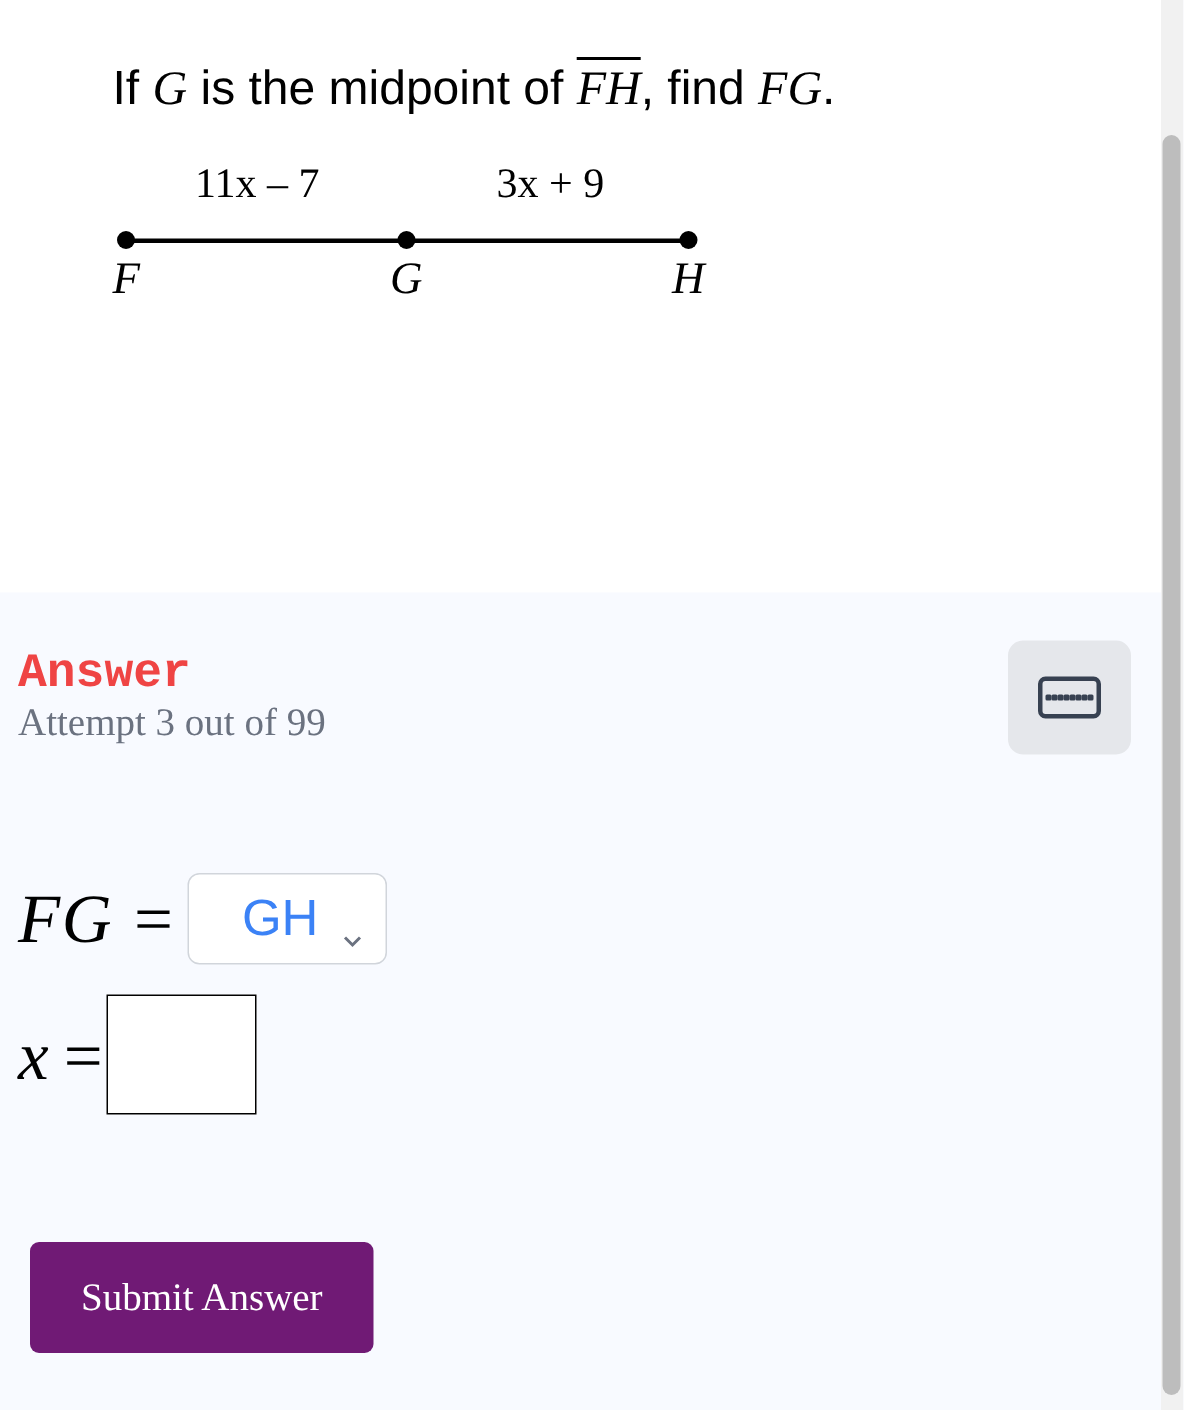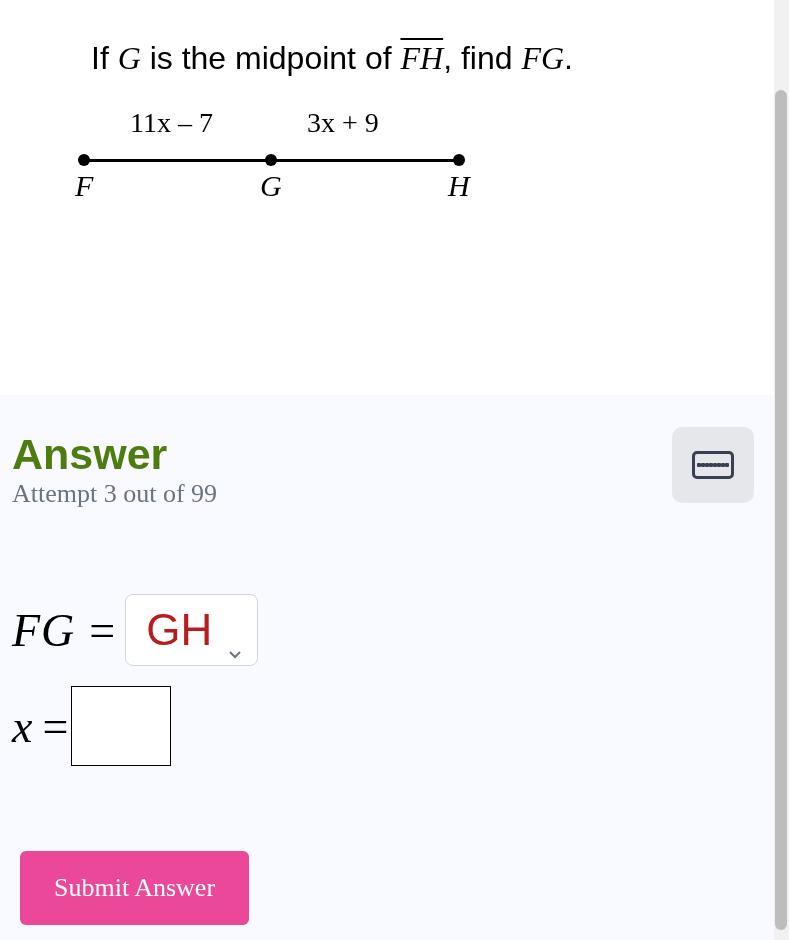--- a/index.html
+++ b/index.html
@@ -31,41 +31,40 @@
   .question-area {
     padding: 40px 20px 0 75px;
     background: #fff;
     height: 395px;
   }
   .question-text {
     font-size: 32px;
     font-family: -apple-system, Helvetica, Arial, sans-serif;
     font-weight: 400;
     color: #000;
-    margin-left: 16px;
   }
   .mi { font-family: 'Times New Roman', serif; font-style: italic; }
   .overline {
     text-decoration: overline;
     text-decoration-thickness: 1.5px;
   }
   .diagram {
     position: relative;
     margin-top: 30px;
     width: 500px;
     height: 120px;
   }
   .seg-label {
     position: absolute;
     font-family: 'Times New Roman', serif;
     font-size: 28px;
     top: 0;
   }
   .seg1 { left: 55px; text-align: right; }
-  .seg2 { left: 232px; }
+  .seg2 { left: 256px; }
   .line {
     position: absolute;
     top: 52px;
     left: 7px;
     width: 378px;
     height: 3px;
     background: #000;
   }
   .dot {
     position: absolute;
@@ -89,24 +88,24 @@
   .pt-g { left: 185px; }
   .pt-h { left: 373px; }
 
   .answer-area {
     background: #f8faff;
     padding: 35px 10px 30px 12px;
     height: 545px;
     position: relative;
   }
   .answer-heading {
-    font-family: Liberation Sans, sans-serif;
-    font-size: 43px;
+    font-family: Liberation Mono, monospace;
+    font-size: 32px;
     font-weight: bold;
-    color: #4d7c0f;
+    color: #ef4444;
   }
   .attempt-text {
     font-family: Georgia, serif;
     font-size: 26px;
     color: #6b7280;
   }
   .keyboard-btn {
     position: absolute;
     right: 35px;
     top: 32px;
@@ -147,27 +146,27 @@
   .math-eq {
     font-family: 'Times New Roman', serif;
     font-size: 46px;
     font-style: normal;
     margin: 0 10px 0 14px;
   }
   .dropdown {
     border: 1px solid #d1d5db;
     border-radius: 8px;
     background: #fff;
-    padding: 10px 45px 10px 20px;
-    font-size: 44px;
+    padding: 10px 45px 10px 35px;
+    font-size: 34px;
     font-family: -apple-system, Helvetica, Arial, sans-serif;
     position: relative;
     cursor: pointer;
     min-width: 110px;
-    color: #b91c1c;
+    color: #3b82f6;
   }
   .chevron {
     position: absolute;
     right: 14px;
     top: 50%;
     transform: translateY(-50%);
     width: 16px;
     height: 16px;
   }
   .chevron svg { stroke: #6b7280; stroke-width: 2; fill: none; }
@@ -175,21 +174,21 @@
     border: 1.5px solid #000;
     background: #fff;
     width: 100px;
     height: 80px;
     font-size: 34px;
     text-align: center;
   }
   .submit-btn {
     margin-top: 65px;
     margin-left: 8px;
-    background: #ec4899;
+    background: #701a75;
     color: #fff;
     font-family: Georgia, serif;
     font-size: 26px;
     padding: 22px 34px;
     border: none;
     border-radius: 6px;
     cursor: pointer;
   }
 </style>
 </head>

